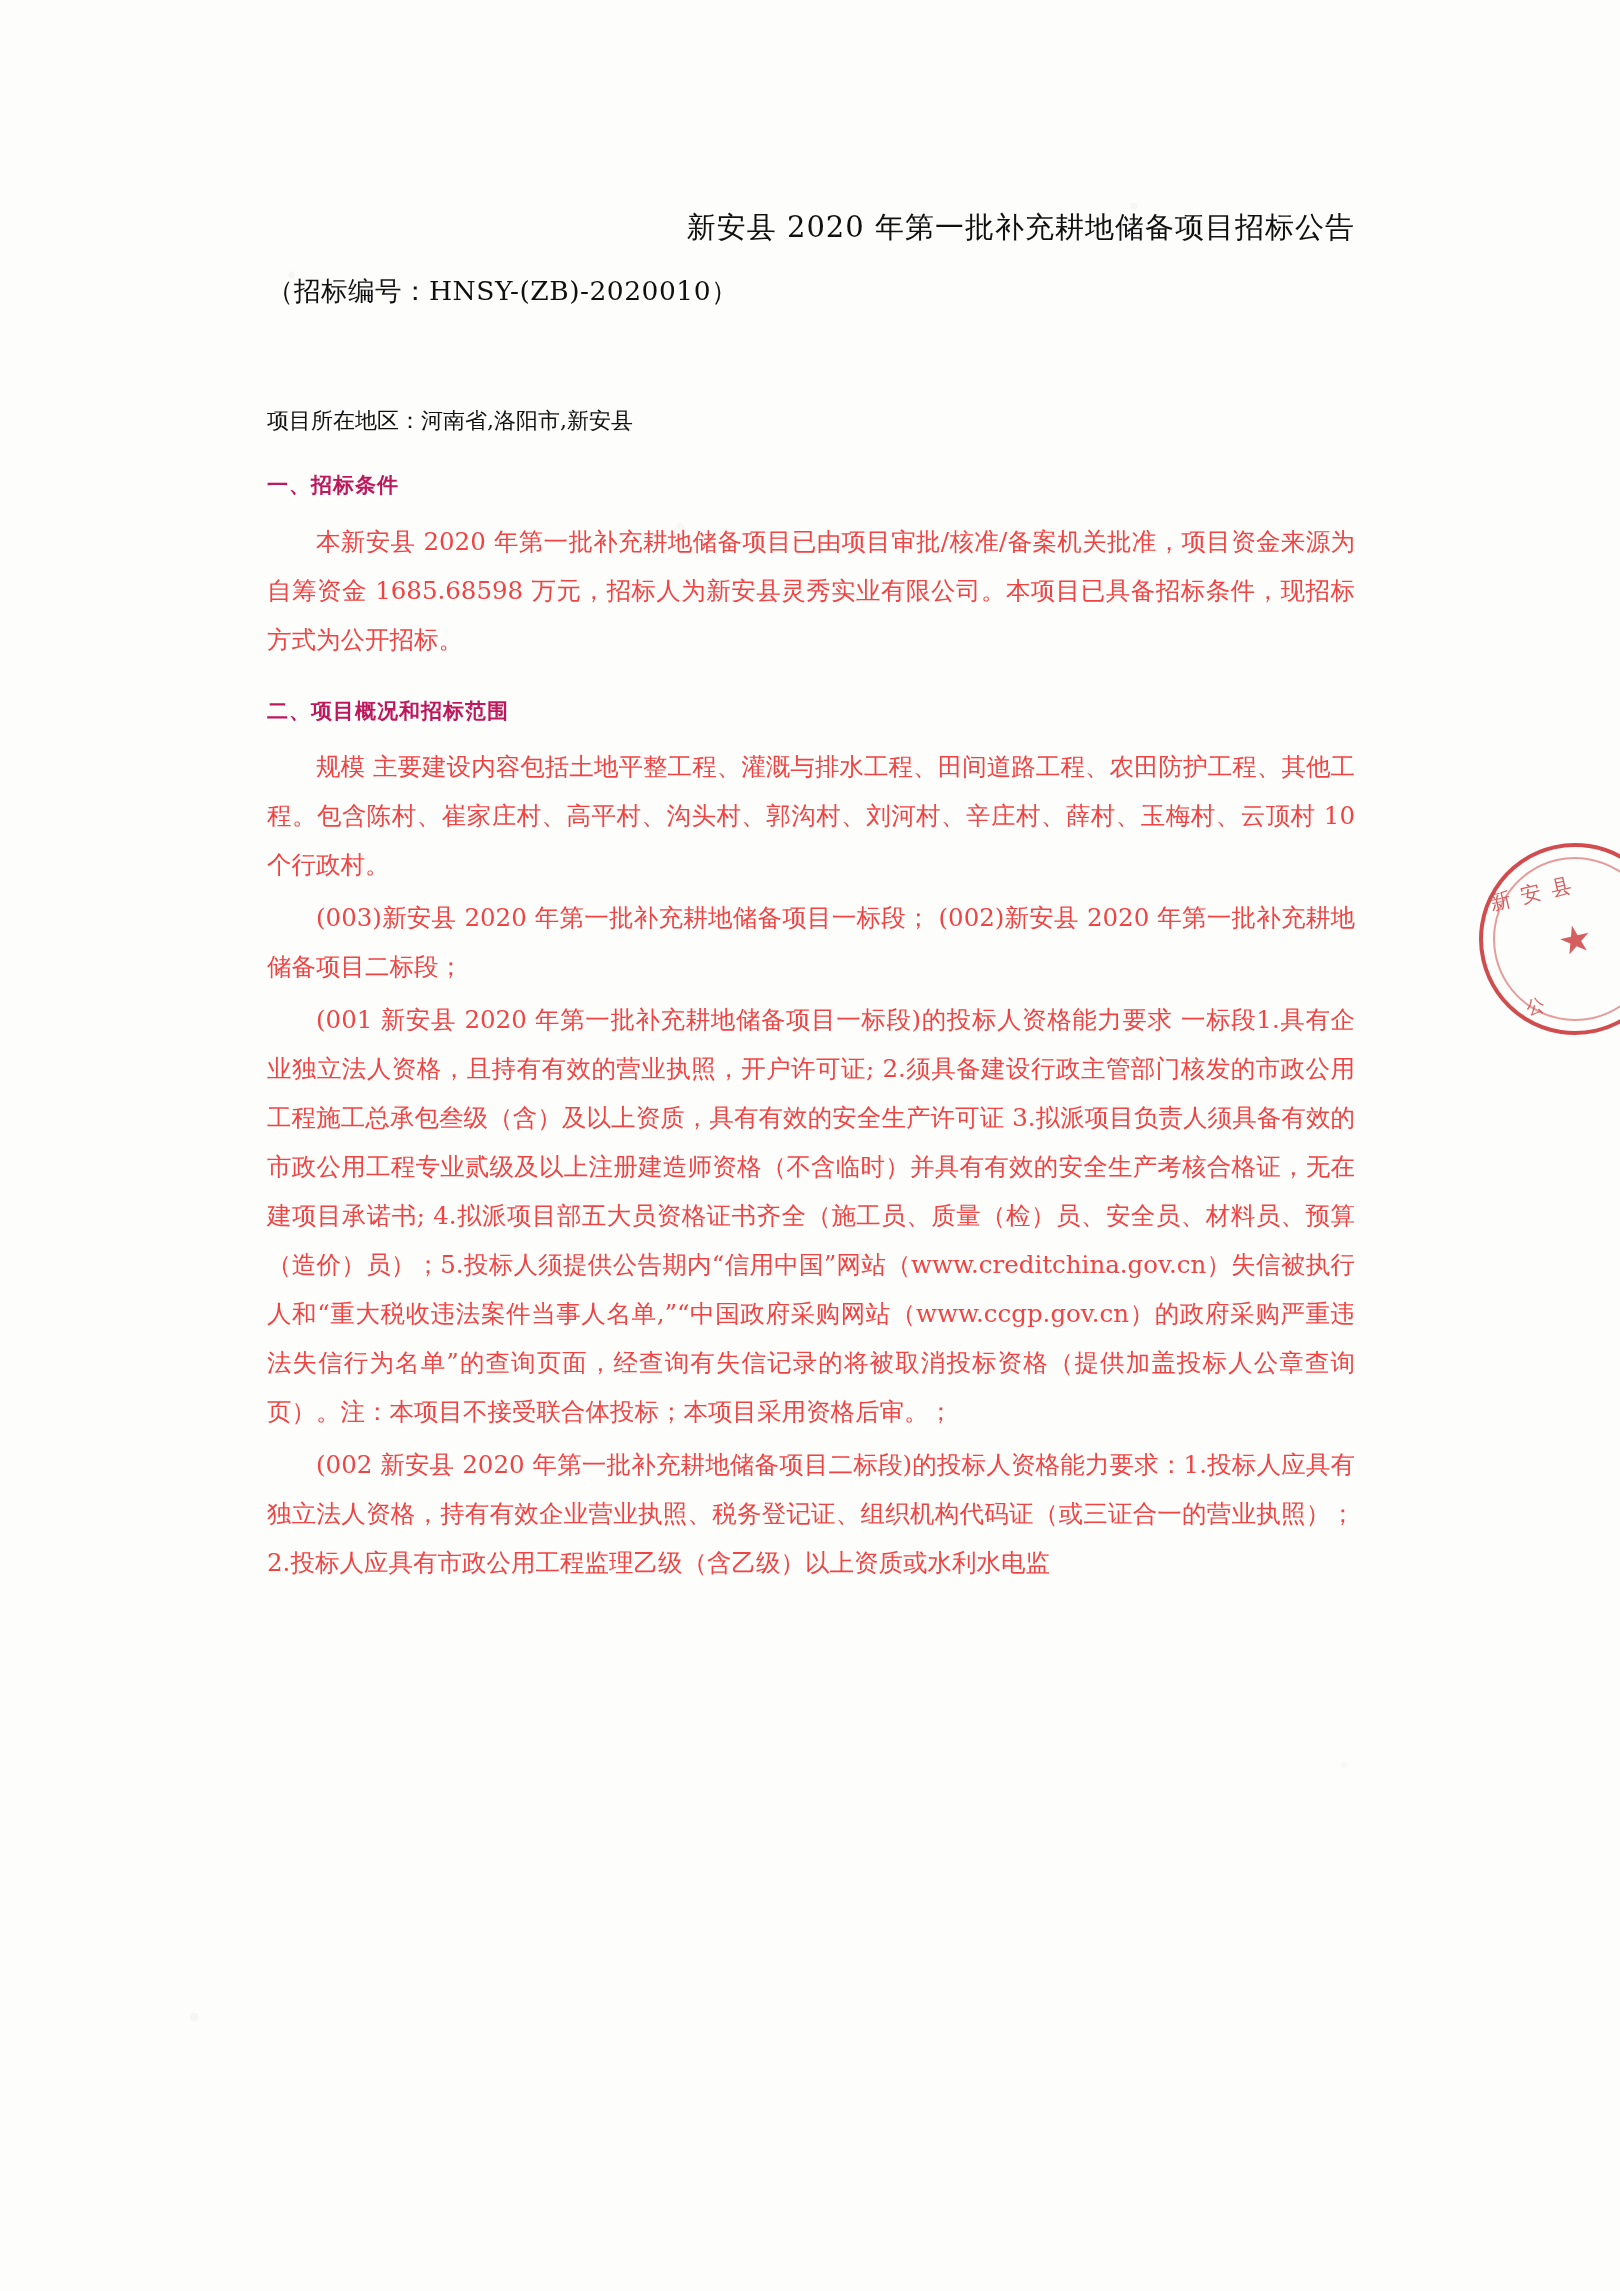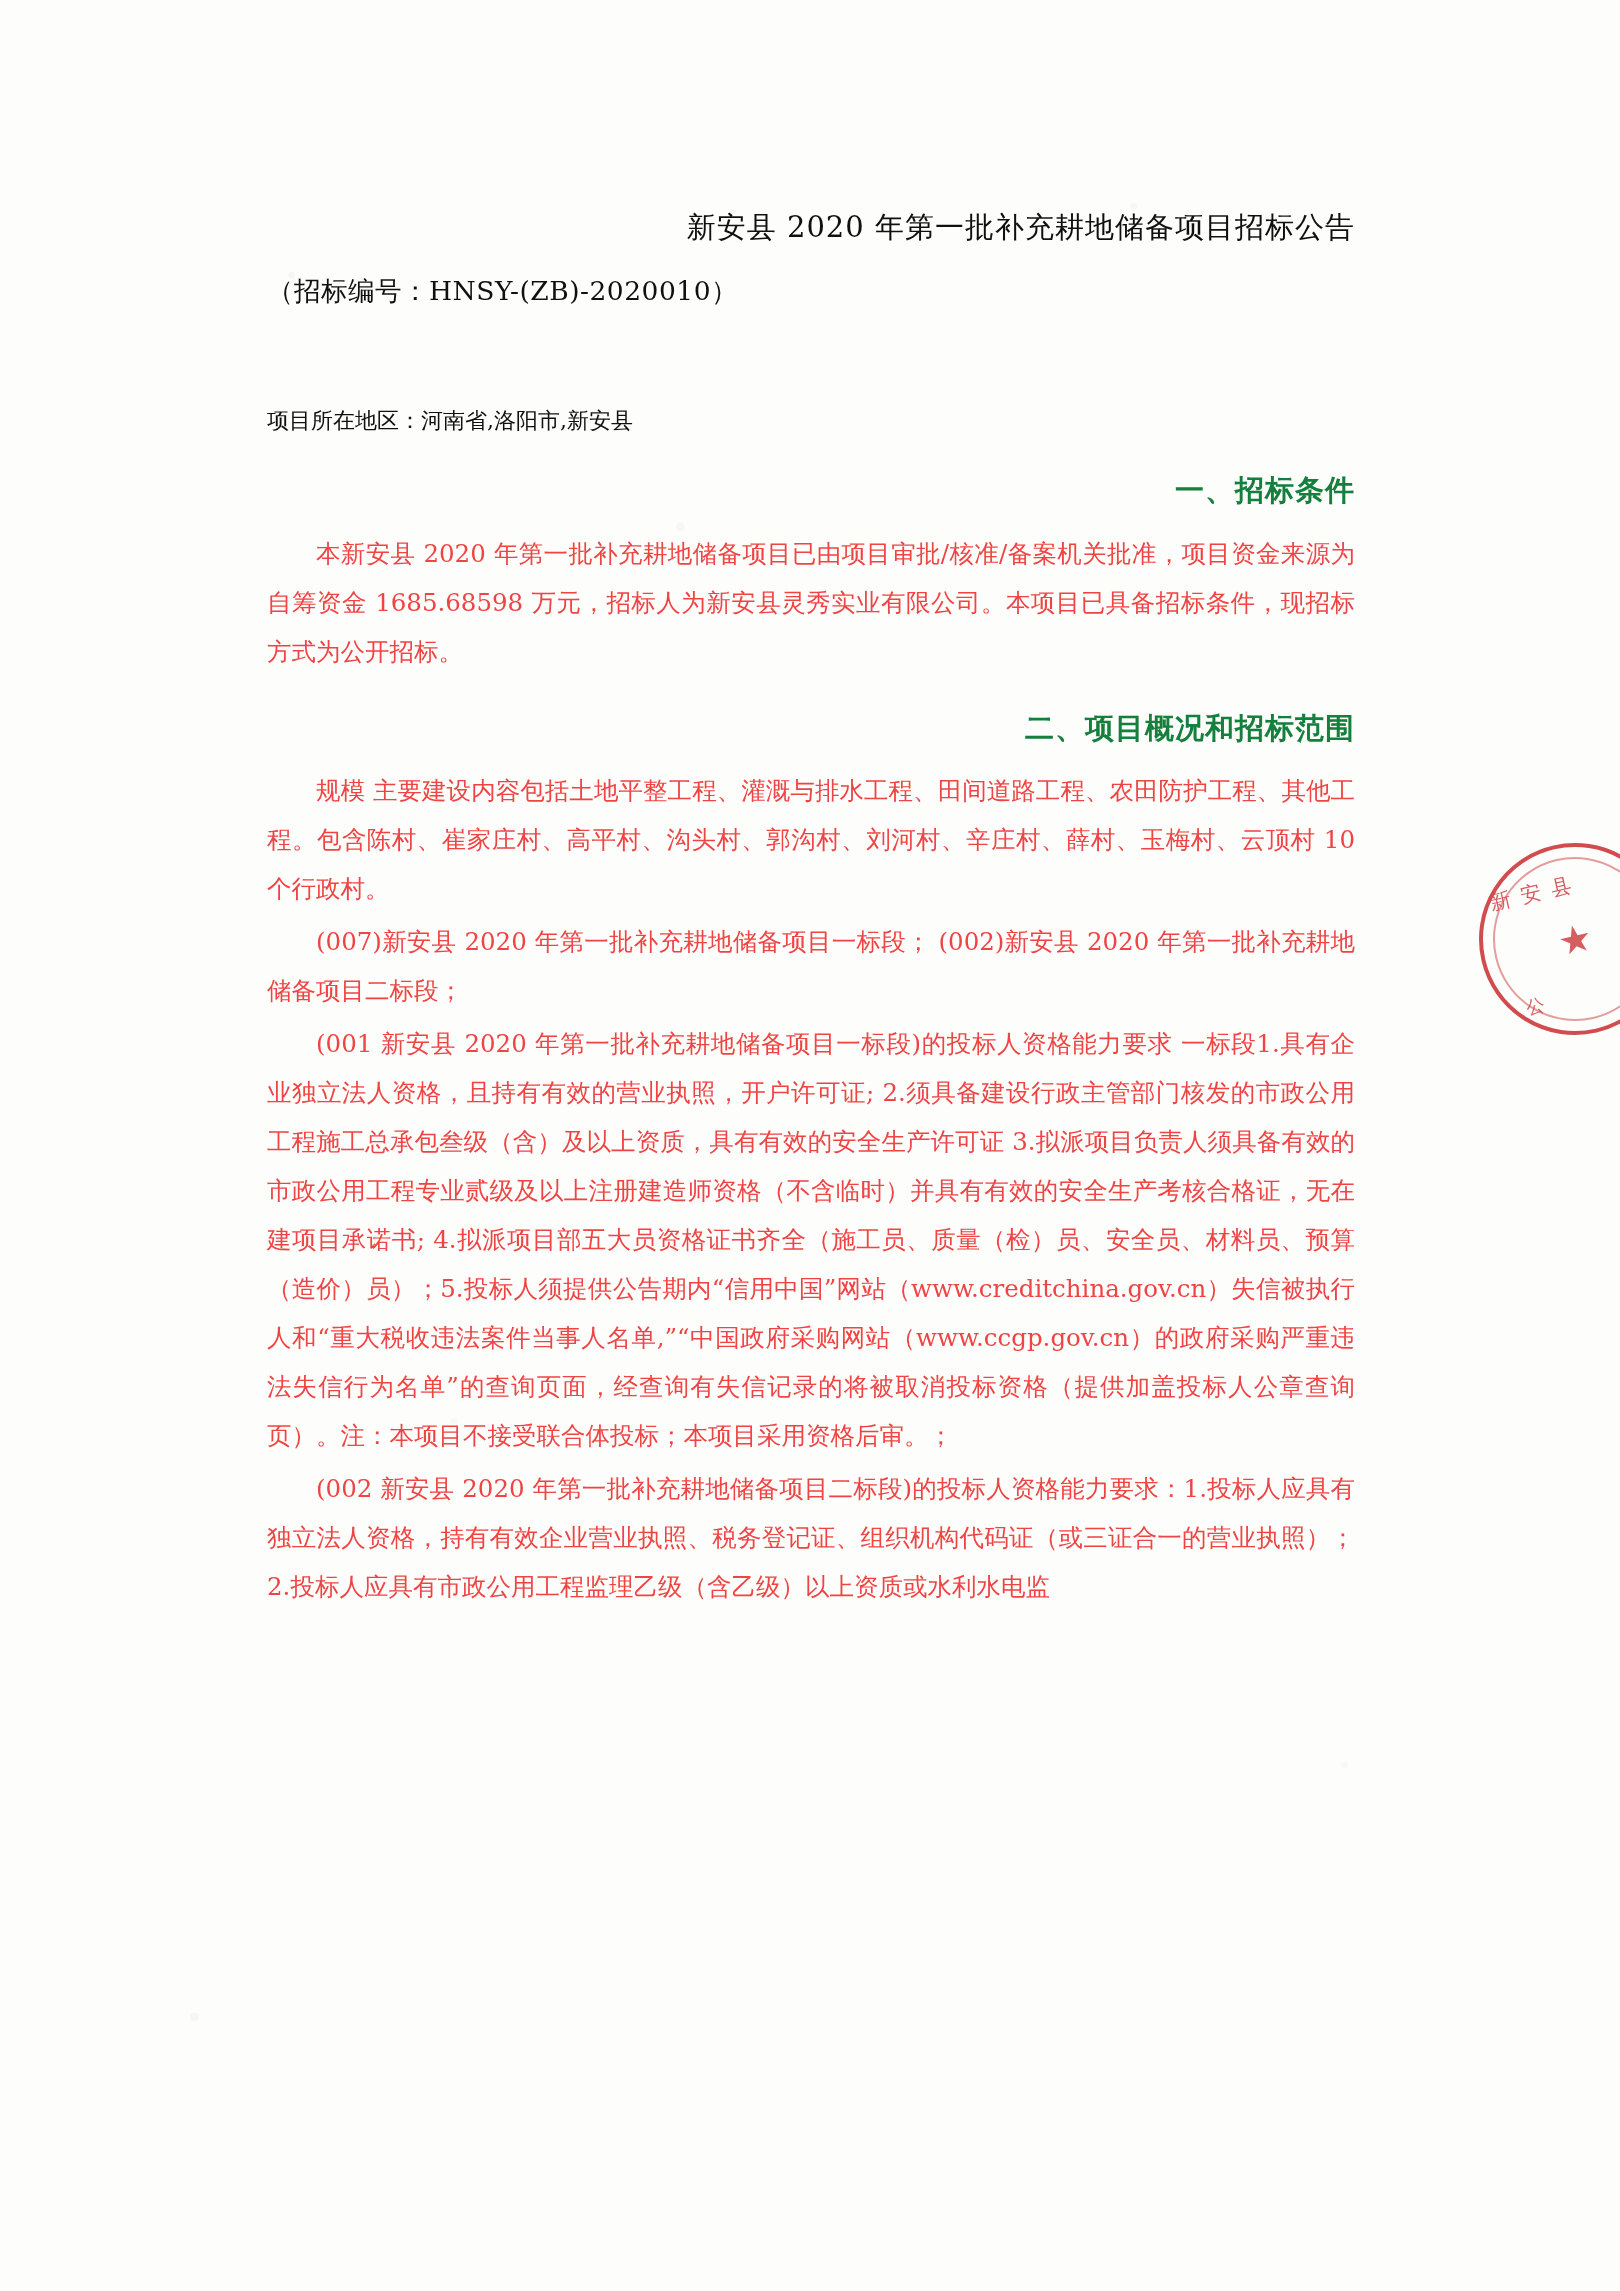--- a/index.html
+++ b/index.html
@@ -51,27 +51,26 @@
     letter-spacing: 0.5px;
     color: #101010;
   }
   .meta-line {
     margin-top: 94px;
     font-size: 22px;
     line-height: 1.6;
     color: #101010;
   }
   h2.section {
-    font-size: 29px;
+    font-size: 21px;
     font-weight: bold;
     margin: 33px 0 17.6px 0;
     letter-spacing: 1px;
-    color: #15803d;
+    color: #be185d;
     font-family: "DejaVu Sans", "Liberation Sans", sans-serif;
-    text-align: right;
   }
   p.para {
     font-size: 24.5px;
     line-height: 2.0;
     margin: 0 0 3.9px 0;
     text-align: justify;
     text-justify: inter-ideograph;
     text-indent: 2em;
     color: #ef4444;
   }
@@ -136,21 +135,21 @@
     <div class="doc-title">新安县 2020 年第一批补充耕地储备项目招标公告</div>
     <div class="doc-subtitle">（招标编号：HNSY-(ZB)-2020010）</div>
 
     <div class="meta-line">项目所在地区：河南省,洛阳市,新安县</div>
 
     <h2 class="section">一、招标条件</h2>
     <p class="para">本新安县 2020 年第一批补充耕地储备项目已由项目审批/核准/备案机关批准，项目资金来源为自筹资金 1685.68598 万元，招标人为新安县灵秀实业有限公司。本项目已具备招标条件，现招标方式为公开招标。</p>
 
     <h2 class="section">二、项目概况和招标范围</h2>
     <p class="para">规模 主要建设内容包括土地平整工程、灌溉与排水工程、田间道路工程、农田防护工程、其他工程。包含陈村、崔家庄村、高平村、沟头村、郭沟村、刘河村、辛庄村、薛村、玉梅村、云顶村 10 个行政村。</p>
-    <p class="para">(007)新安县 2020 年第一批补充耕地储备项目一标段； (002)新安县 2020 年第一批补充耕地储备项目二标段；</p>
+    <p class="para">(003)新安县 2020 年第一批补充耕地储备项目一标段； (002)新安县 2020 年第一批补充耕地储备项目二标段；</p>
 
     <p class="para">(001 新安县 2020 年第一批补充耕地储备项目一标段)的投标人资格能力要求 一标段1.具有企业独立法人资格，且持有有效的营业执照，开户许可证; 2.须具备建设行政主管部门核发的市政公用工程施工总承包叁级（含）及以上资质，具有有效的安全生产许可证 3.拟派项目负责人须具备有效的市政公用工程专业贰级及以上注册建造师资格（不含临时）并具有有效的安全生产考核合格证，无在建项目承诺书; 4.拟派项目部五大员资格证书齐全（施工员、质量（检）员、安全员、材料员、预算（造价）员）；5.投标人须提供公告期内“信用中国”网站（www.creditchina.gov.cn）失信被执行人和“重大税收违法案件当事人名单,”“中国政府采购网站（www.ccgp.gov.cn）的政府采购严重违法失信行为名单”的查询页面，经查询有失信记录的将被取消投标资格（提供加盖投标人公章查询页）。注：本项目不接受联合体投标；本项目采用资格后审。；</p>
     <p class="para">(002 新安县 2020 年第一批补充耕地储备项目二标段)的投标人资格能力要求：1.投标人应具有独立法人资格，持有有效企业营业执照、税务登记证、组织机构代码证（或三证合一的营业执照）；2.投标人应具有市政公用工程监理乙级（含乙级）以上资质或水利水电监</p>
 
   </div>
 
   <div class="seal">
     <div class="seal-inner"></div>
     <div class="seal-text">新 安 县</div>
     <div class="seal-star">★</div>

